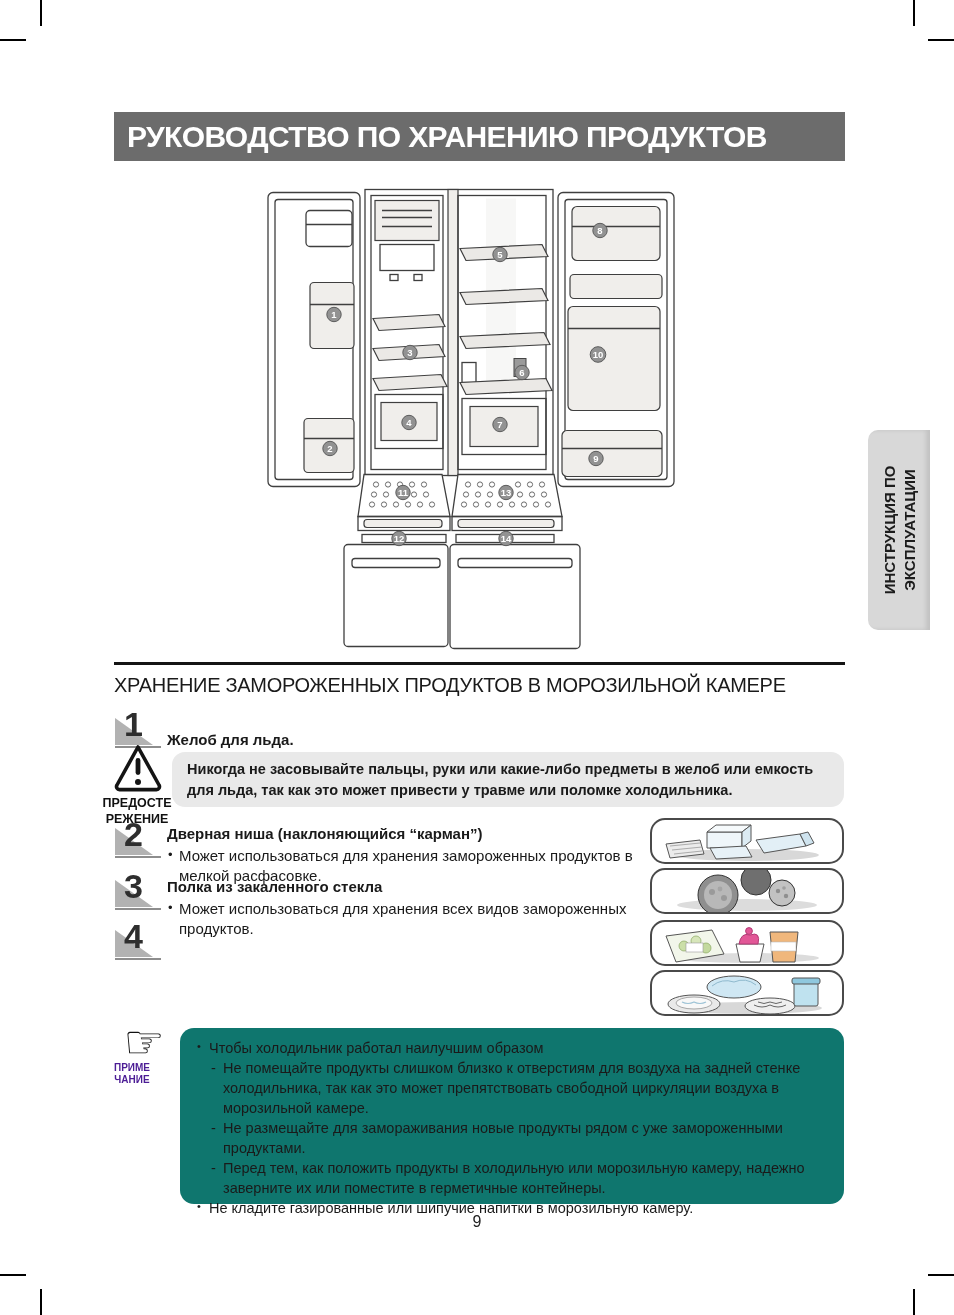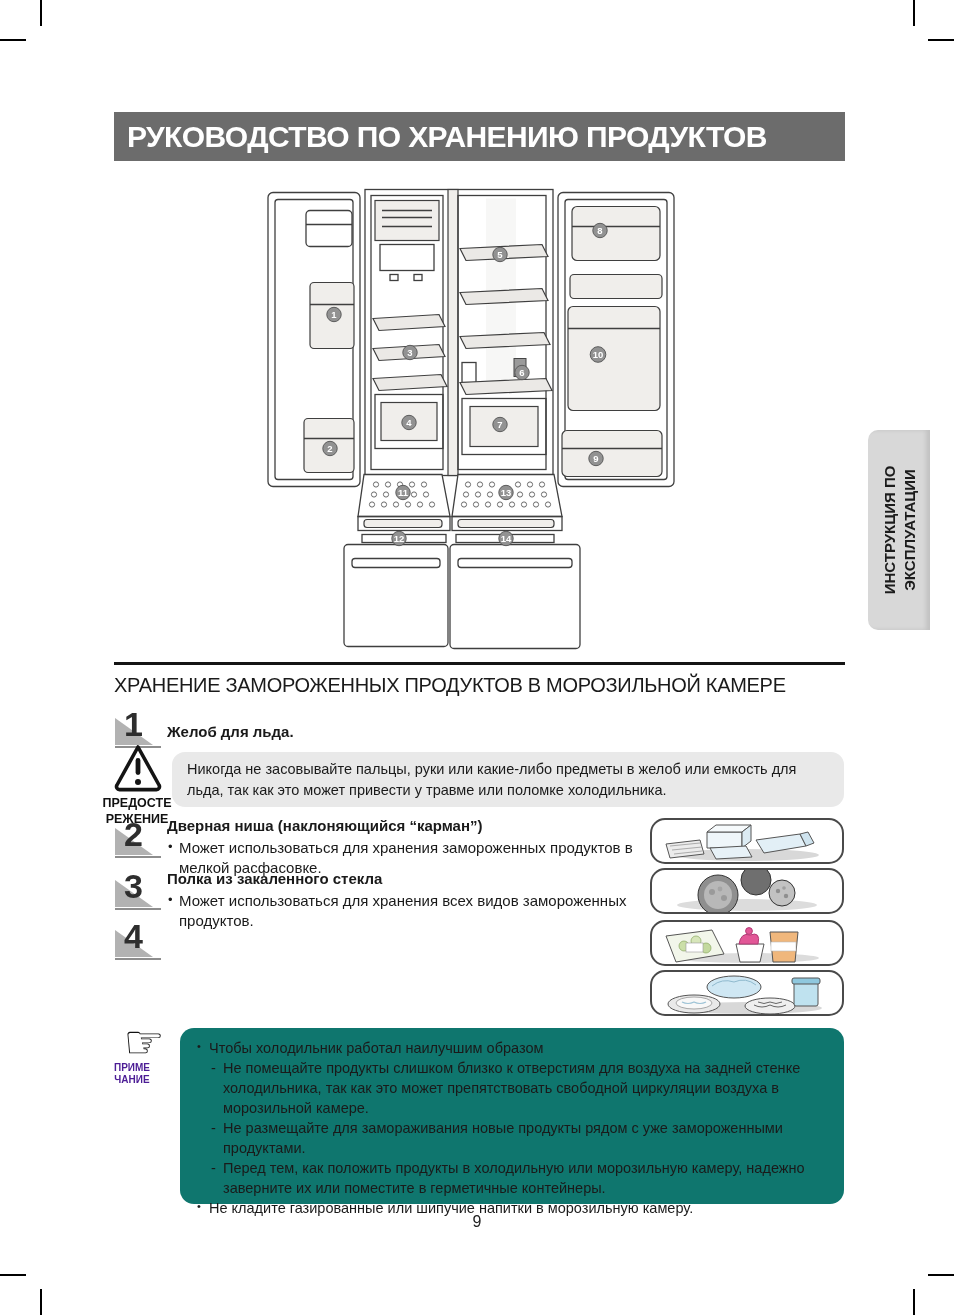--- a/index.html
+++ b/index.html
@@ -29,29 +29,29 @@
   .section-heading{position:absolute;left:114px;top:662px;width:731px;border-top:3px solid #141414;
             padding-top:9px;font-size:20px;font-weight:normal;letter-spacing:-0.3px;white-space:nowrap;}
   
   .badge{position:absolute;left:115px;width:44px;height:36px;}
   .badge .tri{position:absolute;left:0;bottom:3px;width:0;height:0;
               border-bottom:27px solid #b2b2b2;border-right:38px solid transparent;}
   .badge .num{position:absolute;left:9px;top:-6px;font-size:34px;font-weight:bold;color:#2e2e2e;line-height:36px;}
   .badge .rule{position:absolute;left:0;bottom:0;width:46px;height:2.5px;background:#8d8d8d;}
   
   .step{position:absolute;left:167px;width:481px;font-size:15px;line-height:1.38;}
-  .step-title{font-weight:bold;margin-bottom:1px;}
+  .step-title{font-weight:bold;margin-bottom:1px;margin-top:8px;}
   .bullet{position:relative;padding-left:12px;}
   .bullet::before{content:"•";position:absolute;left:1px;top:0;font-size:13px;}
   
   .warn-icon{position:absolute;left:112px;top:742px;width:52px;height:52px;}
   .warn-label{position:absolute;left:98px;top:796px;width:78px;text-align:center;
               font-size:12.5px;font-weight:bold;line-height:1.25;color:#111;}
   .warn-box{position:absolute;left:172px;top:752px;width:672px;box-sizing:border-box;
-            background:#e9e9e9;border-radius:13px;padding:7px 15px;font-size:14.5px;line-height:1.42;}
+            background:#e9e9e9;border-radius:13px;padding:7px 15px;font-size:14.5px;line-height:1.42;font-weight:bold;}
   
   .illus{position:absolute;left:650px;width:194px;height:46px;border:2px solid #4a4a4a;
          border-radius:15px;background:#fff;overflow:hidden;box-sizing:border-box;}
   
   .note-icon{position:absolute;left:110px;top:1016px;width:68px;height:52px;font-size:46px;
              line-height:52px;text-align:center;color:#111;}
   .note-label{position:absolute;left:96px;top:1062px;width:72px;text-align:center;
               font-size:10px;font-weight:bold;line-height:1.15;color:#4c1d95;}
   .note-box{position:absolute;left:180px;top:1028px;width:664px;height:176px;box-sizing:border-box;
             background:#0f766e;border-radius:14px;padding:10px 16px;font-size:14.5px;line-height:1.38;}

